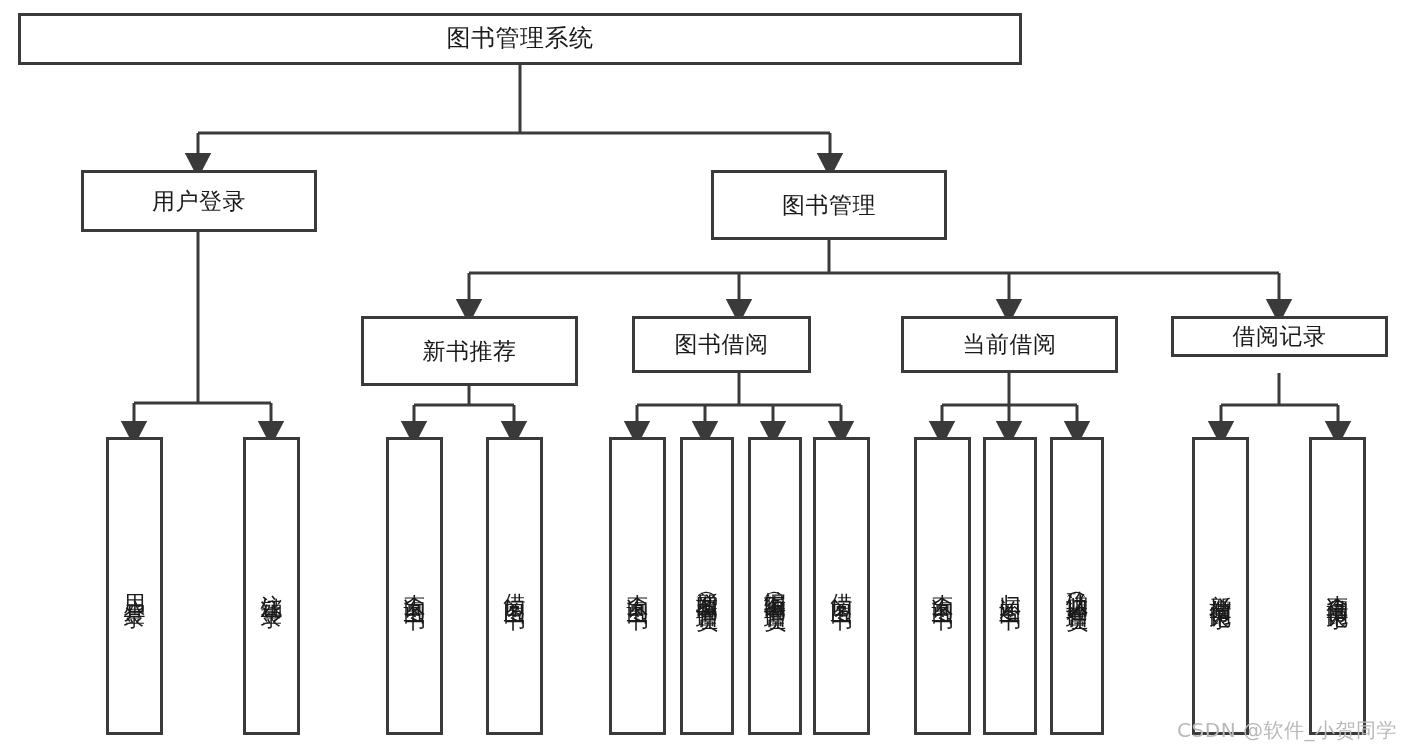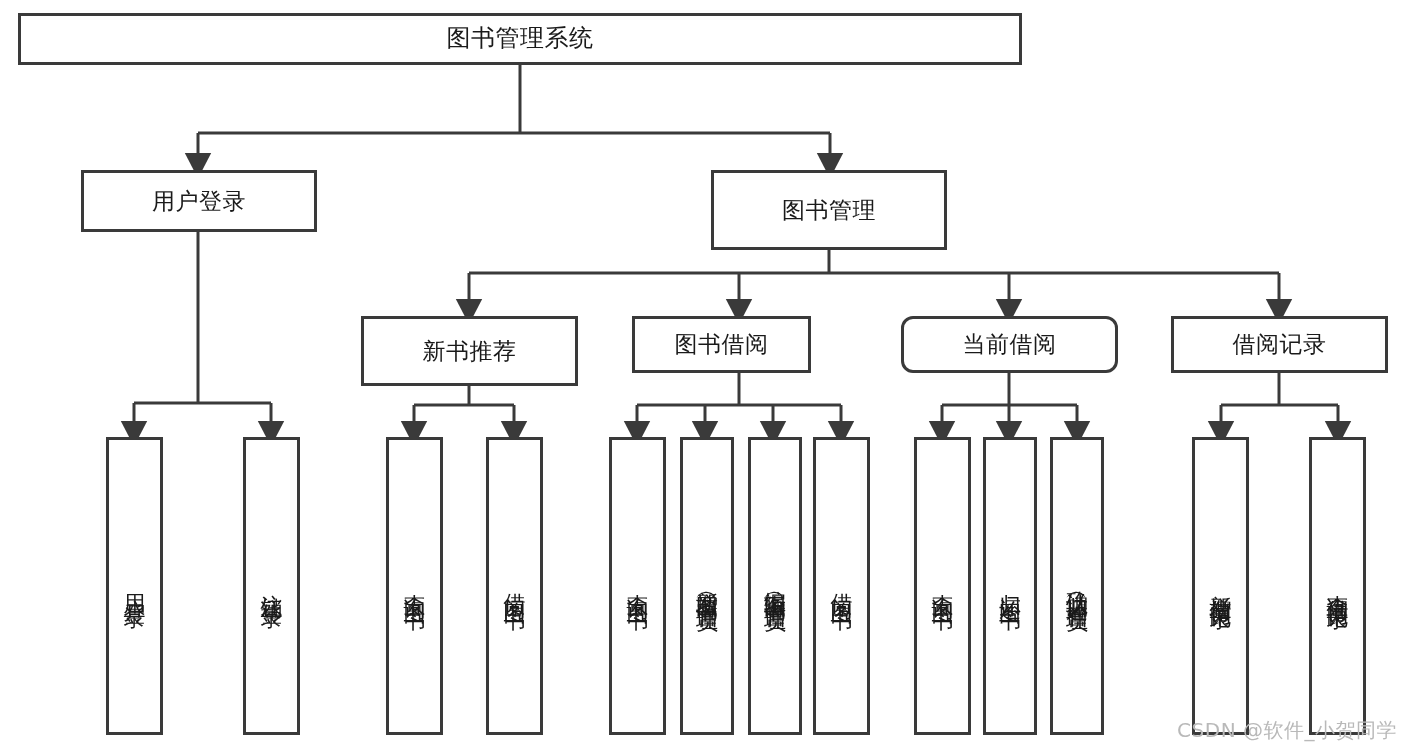--- a/index.html
+++ b/index.html
@@ -129,34 +129,34 @@
     </g>
   </svg>
 
   <div class="node root horiz" style="left:18px; top:13px; width:1004px; height:52px;">
     <span class="lbl">图书管理系统</span>
   </div>
 
   <div class="node horiz" style="left:81px; top:170px; width:236px; height:62px;">
     <span class="lbl">用户登录</span>
   </div>
-  <div class="node horiz" style="left:711px; top:170px; width:236px; height:80px;">
+  <div class="node horiz" style="left:711px; top:170px; width:236px; height:70px;">
     <span class="lbl">图书管理</span>
   </div>
 
   <div class="node horiz" style="left:361px; top:316px; width:217px; height:70px;">
     <span class="lbl">新书推荐</span>
   </div>
   <div class="node horiz" style="left:632px; top:316px; width:179px; height:57px;">
     <span class="lbl">图书借阅</span>
   </div>
-  <div class="node horiz" style="left:901px; top:316px; width:217px; height:57px;border-radius:12px;">
+  <div class="node horiz" style="left:901px; top:316px; width:217px; height:57px;">
     <span class="lbl">当前借阅</span>
   </div>
-  <div class="node horiz" style="left:1171px; top:316px; width:217px; height:57px;">
+  <div class="node horiz" style="left:1171px; top:316px; width:217px; height:41px;">
     <span class="lbl">借阅记录</span>
   </div>
 
   <div class="node vert" style="left:106px; top:437px; width:57px; height:298px;">
     <span class="lbl">用户登录</span>
   </div>
   <div class="node vert" style="left:243px; top:437px; width:57px; height:298px;">
     <span class="lbl">注销登录</span>
   </div>
 

